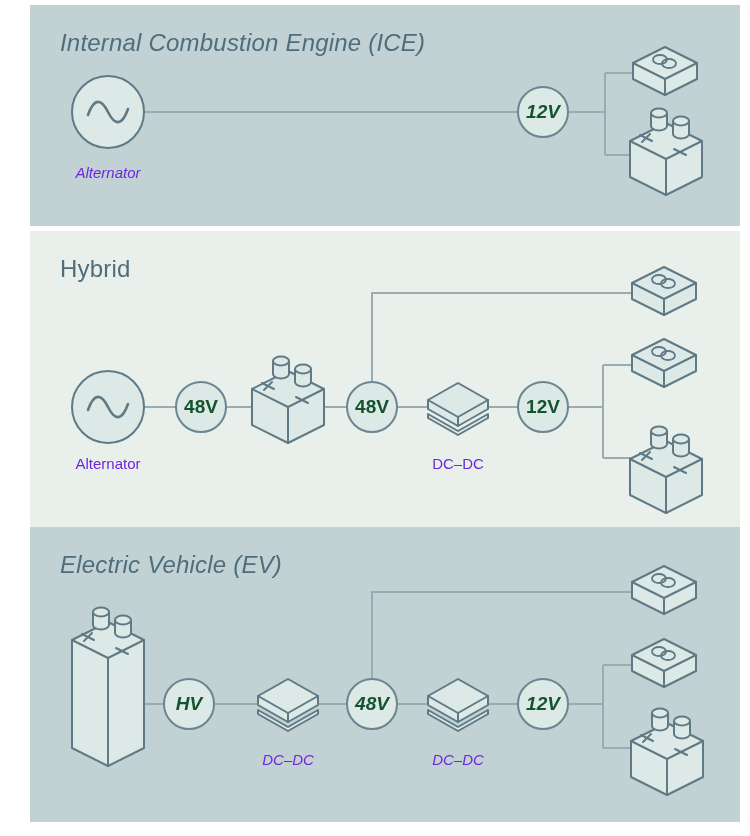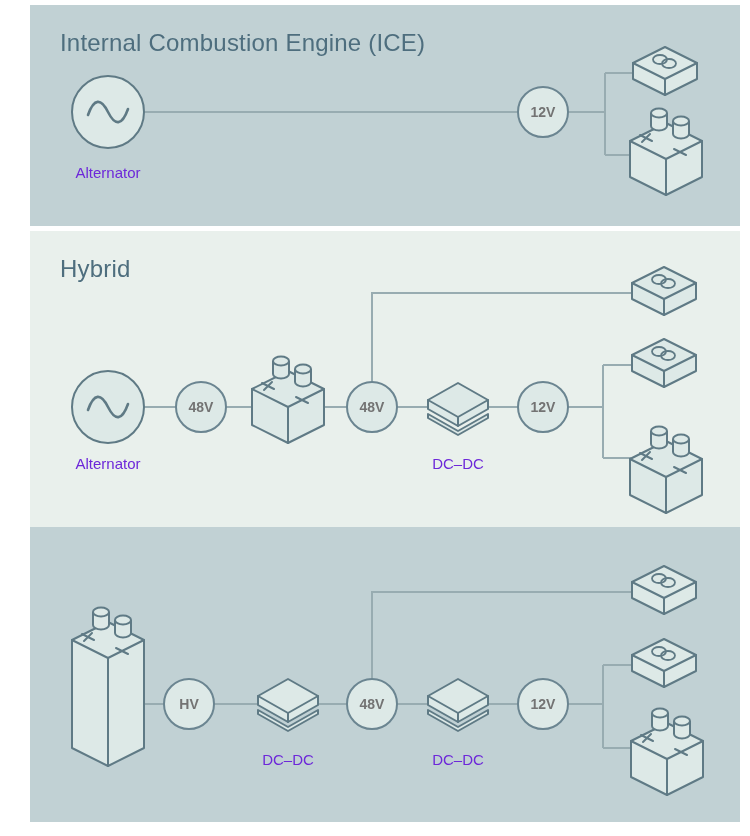--- a/index.html
+++ b/index.html
@@ -1,34 +1,34 @@
 <!DOCTYPE html>
 <html><head>
 <meta charset="utf-8">
 <style>
   html,body{margin:0;padding:0;background:#ffffff;}
   .stage{
     position:relative;width:750px;height:836px;background:#ffffff;overflow:hidden;
     font-family:"Liberation Sans", sans-serif;
   }
   .panel{position:absolute;left:30px;width:710px;}
-  .panel-blue{background:#c1d1d4;}
+  .panel-blue{background:#c1d1d4;font-style:italic;}
   .panel-mint{background:#e9f0ec;}
   #panel-ice{top:5px;height:221px;}
   #panel-hybrid{top:231px;height:340px;}
   #panel-ev{top:527px;height:295px;}
   .panel svg.diagram{position:absolute;left:0;top:0;}
   .panel-title{
     position:absolute;left:30px;top:24px;font-size:24px;letter-spacing:0.2px;
     color:#4e6e7e;font-weight:400;
   }
   .node{
     position:absolute;width:52px;height:52px;box-sizing:border-box;border-radius:50%;
     background:#dde9e7;border:2px solid #6b8591;display:flex;align-items:center;
-    justify-content:center;font-size:14px;font-weight:600;color:#737373;
+    justify-content:center;font-size:19px;font-weight:600;color:#14532d;
   }
   .small-label{
     position:absolute;font-size:15px;color:#6d28d9;text-align:center;width:100px;
   }
   
   .fillshape{fill:#dde9e7;stroke:#5f7a85;stroke-width:2;stroke-linejoin:round;}
   .edges{fill:none;stroke:#5f7a85;stroke-width:2;stroke-linejoin:round;stroke-linecap:round;}
   .glyph{fill:none;stroke:#5f7a85;stroke-width:1.8;}
   .mark{fill:none;stroke:#5f7a85;stroke-width:2;stroke-linecap:round;}
   .sine{fill:none;stroke:#5f7a85;stroke-width:2.6;stroke-linecap:round;}
@@ -117,20 +117,21 @@
   <section class="panel panel-blue" id="panel-ev">
     <svg class="diagram" width="710" height="295" viewBox="0 0 710 295">
       <path class="wire" d="M114,177 H513 M342,177 V65 H604 M513,177 H573 M573,138 V221 M573,138 H604 M573,221 H601"></path>
       <use href="#ic-battbig" x="38" y="73"></use>
       <use href="#ic-dcdc" x="226" y="150"></use>
       <use href="#ic-dcdc" x="396" y="150"></use>
       <use href="#ic-load" x="600" y="37"></use>
       <use href="#ic-load" x="600" y="110"></use>
       <use href="#ic-batt" x="597" y="178"></use>
     </svg>
+    <div class="panel-title">Electric Vehicle (EV)</div>
     <div class="node" style="left:133px;top:151px;">HV</div>
     <div class="node" style="left:316px;top:151px;">48V</div>
     <div class="node" style="left:487px;top:151px;">12V</div>
     <div class="small-label" style="left:208px;top:224px;">DC–DC</div>
     <div class="small-label" style="left:378px;top:224px;">DC–DC</div>
   </section>
 
 </div>
 
 </body></html>

